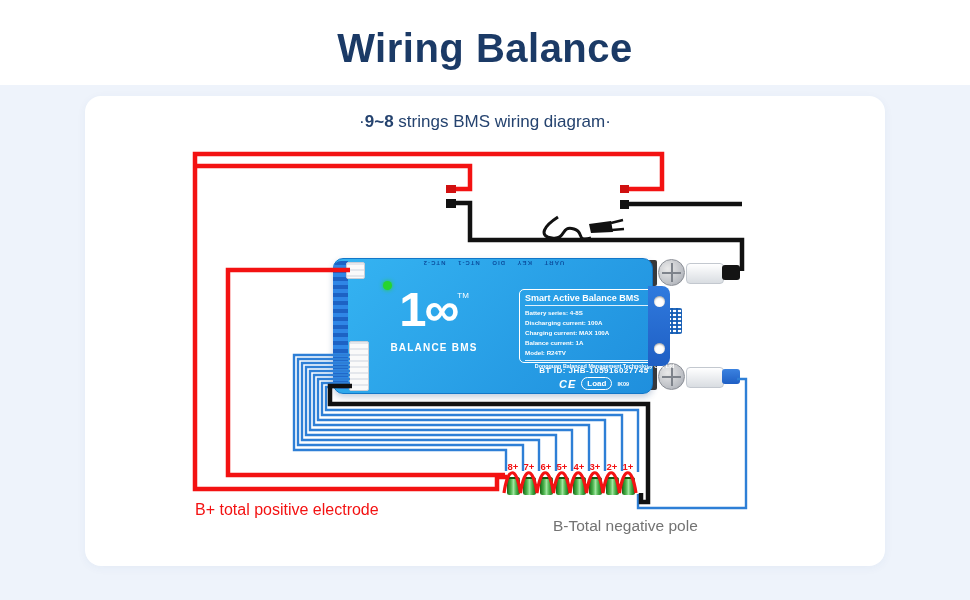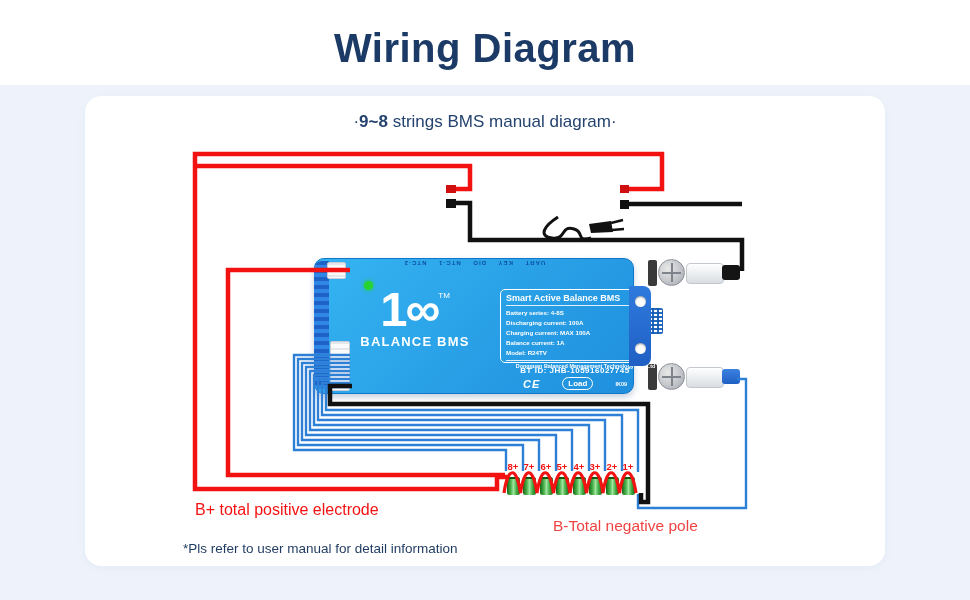--- a/index.html
+++ b/index.html
@@ -5,50 +5,50 @@
   html,body{margin:0;padding:0;background:#fff;}
   body{font-family:"Liberation Sans",sans-serif;}
   .stage{position:relative;width:970px;height:600px;overflow:hidden;background:#fff;}
   .bg-tint{position:absolute;left:0;top:85px;width:970px;height:515px;background:#eef3fb;}
   .panel{position:absolute;left:85px;top:96px;width:800px;height:470px;background:#fff;border-radius:16px;box-shadow:0 2px 10px rgba(40,70,130,.05);}
   .title{position:absolute;left:0;top:26px;width:970px;text-align:center;font-size:40px;font-weight:600;color:#1b3a66;letter-spacing:.5px;}
   .subtitle{position:absolute;left:0;top:112px;width:970px;text-align:center;font-size:17px;color:#25436f;}
   .subtitle b{font-weight:700;}
   .footnote{position:absolute;left:183px;top:541px;font-size:13.5px;color:#1e3a5f;}
   .lbl-pos{position:absolute;left:195px;top:501px;font-size:16px;color:#f31212;}
-  .lbl-neg{position:absolute;left:553px;top:517px;font-size:15.5px;color:#ef4444;}
+  .lbl-neg{position:absolute;left:553px;top:517px;font-size:15.5px;color:#737373;}
 
   
   .loadbox{position:absolute;left:377px;top:180px;width:72px;height:36px;background:linear-gradient(180deg,#2b2b2b,#161616);border-radius:6px;color:#fff;font-size:16px;display:flex;align-items:center;justify-content:center;z-index:3;}
   .chargerbox{position:absolute;left:547px;top:181px;width:77px;height:38px;background:linear-gradient(180deg,#2d2d2d,#151515);border-radius:6px;color:#fff;font-size:15px;display:flex;align-items:center;justify-content:center;z-index:3;}
   .charger-led{position:absolute;right:8px;top:4px;width:7px;height:3px;border-radius:2px;background:#35e03a;}
   .charger-sticker{position:absolute;left:6px;bottom:4px;width:25px;height:8px;border-radius:2px;background:#ffd92b;background-image:repeating-linear-gradient(90deg,#b33 0 2px,transparent 2px 5px);}
 
   
-  .bms{position:absolute;left:314px;top:258px;width:318px;height:134px;background:linear-gradient(135deg,#35b4f2,#1f8fdd);border:1px solid #1277c8;border-radius:10px;z-index:3;box-shadow:0 3px 6px rgba(20,60,120,.25);}
+  .bms{position:absolute;left:333px;top:258px;width:318px;height:134px;background:linear-gradient(135deg,#35b4f2,#1f8fdd);border:1px solid #1277c8;border-radius:10px;z-index:3;box-shadow:0 3px 6px rgba(20,60,120,.25);}
   .bms-fins{position:absolute;left:-1px;top:2px;width:15px;height:128px;border-radius:8px 0 0 8px;background:repeating-linear-gradient(180deg,#1d62c4 0 4px,#2f86e6 4px 8px);}
   .pad{position:absolute;background:#fafafa;border:1px solid #c9ced6;border-radius:2px;background-image:repeating-linear-gradient(180deg,#e4e7ec 0 2px,transparent 2px 6px);}
   .pad-top{left:12px;top:3px;width:17px;height:15px;}
   .pad-bot{left:15px;top:82px;width:18px;height:48px;}
   .bms-led{position:absolute;left:49px;top:22px;width:9px;height:9px;border-radius:50%;background:#27d42f;box-shadow:0 0 4px #27d42f;}
   .bms-pins{position:absolute;left:52px;top:1px;width:215px;text-align:center;font-size:6px;font-weight:bold;color:#0c4f9f;letter-spacing:1px;word-spacing:9px;transform:rotate(180deg);}
   .logo{position:absolute;left:25px;top:26px;width:150px;text-align:center;color:#fff;line-height:1;}
   .logo-big{font-size:49px;font-weight:800;letter-spacing:-2px;}
   .logo-tm{font-size:8px;vertical-align:28px;letter-spacing:0;}
-  .logo-sub{font-size:13px;font-weight:800;letter-spacing:1.2px;margin-top:1px;}
+  .logo-sub{font-size:10px;font-weight:800;letter-spacing:1.2px;margin-top:9px;}
   .spec{position:absolute;left:185px;top:30px;width:171px;height:74px;border:1.2px solid #fff;border-radius:5px;color:#fff;box-sizing:border-box;padding:3px 5px;}
   .spec-title{font-size:9px;font-weight:bold;border-bottom:1px solid rgba(255,255,255,.85);padding-bottom:2px;}
   .spec-body{display:flex;margin-top:2px;}
   .spec-lines{flex:1;font-size:6.2px;font-weight:bold;line-height:1.6;}
   .spec-qr-wrap{width:30px;text-align:center;}
   .qr{width:26px;height:26px;margin:0 auto;background:#fff;background-image:repeating-linear-gradient(0deg,rgba(16,90,180,.9) 0 2px,transparent 2px 4px),repeating-linear-gradient(90deg,rgba(16,90,180,.9) 0 2px,transparent 2px 5px);border-radius:2px;}
   .qr-cap{font-size:4.5px;font-weight:bold;margin-top:2px;line-height:1.3;}
   .spec-company{font-size:5.4px;font-weight:bold;text-align:center;border-top:1px solid rgba(255,255,255,.85);margin-top:2px;padding-top:2px;white-space:nowrap;}
   .btid{position:absolute;left:185px;top:107px;width:150px;text-align:center;font-size:8px;font-weight:bold;color:#fff;letter-spacing:.5px;}
-  .certs{position:absolute;left:185px;top:118px;width:150px;display:flex;justify-content:center;align-items:center;gap:22px;color:#fff;}
+  .certs{position:absolute;left:185px;top:118px;width:150px;display:flex;justify-content:center;align-items:center;gap:5px;color:#fff;}
   .cert-ce{font-size:11px;font-weight:bold;font-style:italic;letter-spacing:1px;}
   .cert-rohs{font-size:8px;font-weight:bold;border:1px solid #fff;border-radius:9px;padding:1px 5px;}
   .cert-ik{font-size:5.5px;font-weight:bold;}
   .flange{position:absolute;left:314px;top:27px;width:22px;height:80px;background:linear-gradient(180deg,#2f7ade,#1f5fc4);border-radius:0 8px 8px 0;}
   .flange .hole{position:absolute;left:6px;width:11px;height:11px;border-radius:50%;background:#fff;box-shadow:inset 0 1px 2px rgba(0,0,0,.4);}
   .lug{position:absolute;width:96px;height:30px;z-index:2;}
   .lug .slot{position:absolute;left:0;top:2px;width:9px;height:26px;background:#3a3a3a;border-radius:2px;}
   .lug .screw{position:absolute;left:10px;top:1px;width:27px;height:27px;border-radius:50%;background:radial-gradient(circle at 35% 35%,#e9e9e9,#b9bcc2 70%,#8c9097);border:1px solid #8c9097;box-sizing:border-box;}
   .lug .screw:before,.lug .screw:after{content:"";position:absolute;background:#7e838b;}
   .lug .screw:before{left:12px;top:3px;width:2px;height:19px;}
@@ -66,22 +66,22 @@
 
   svg.wires{position:absolute;left:0;top:0;z-index:5;pointer-events:none;}
 </style>
 </head>
 <body>
 
 <div class="stage">
   <div class="bg-tint"></div>
   <div class="panel"></div>
 
-  <div class="title">Wiring Diagram</div>
-  <div class="subtitle"><span>·</span><b>9~8</b><span> strings BMS manual diagram·</span></div>
+  <div class="title">Wiring Balance</div>
+  <div class="subtitle"><span>·</span><b>9~8</b><span> strings BMS wiring diagram·</span></div>
 
 
 
   <div class="bms">
     <div class="bms-fins"></div>
     <div class="pad pad-top"></div>
     <div class="pad pad-bot"></div>
     <div class="bms-led"></div>
     <div class="bms-pins">UART KEY DIO NTC-1 NTC-2</div>
 
@@ -190,14 +190,13 @@
 
     <g>
       <path d="M558 217 c-14 9 -20 19 -6 21 c15 2 8 -13 22 -9 c11 3 1 13 17 9" stroke="#111" stroke-width="3" fill="none"></path>
       <polygon points="589,224 611,221 613,232 591,233" fill="#111"></polygon>
       <path d="M611 223 L623 220 M612 230 L624 229" stroke="#111" stroke-width="2.4" fill="none"></path>
     </g>
   </svg>
 
   <div class="lbl-pos">B+ total positive electrode</div>
   <div class="lbl-neg">B-Total negative pole</div>
-  <div class="footnote">*Pls refer to user manual for detail information</div>
 </div>
 
 </body></html>

